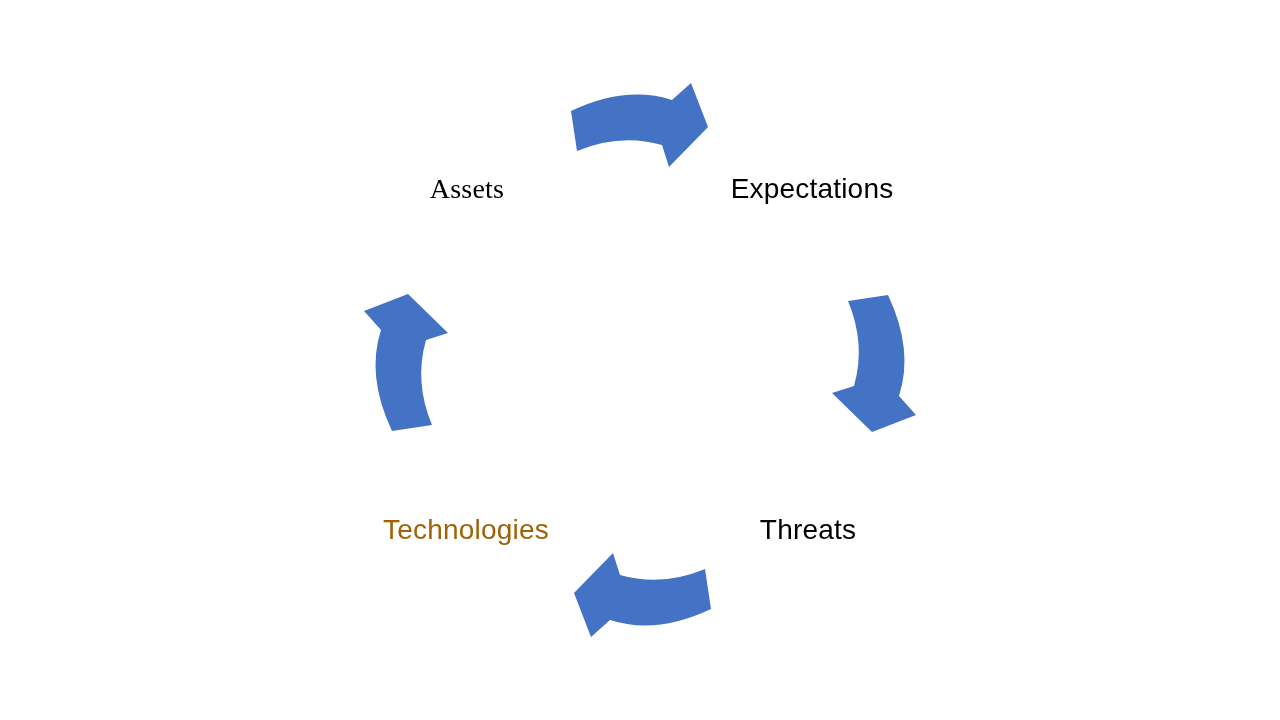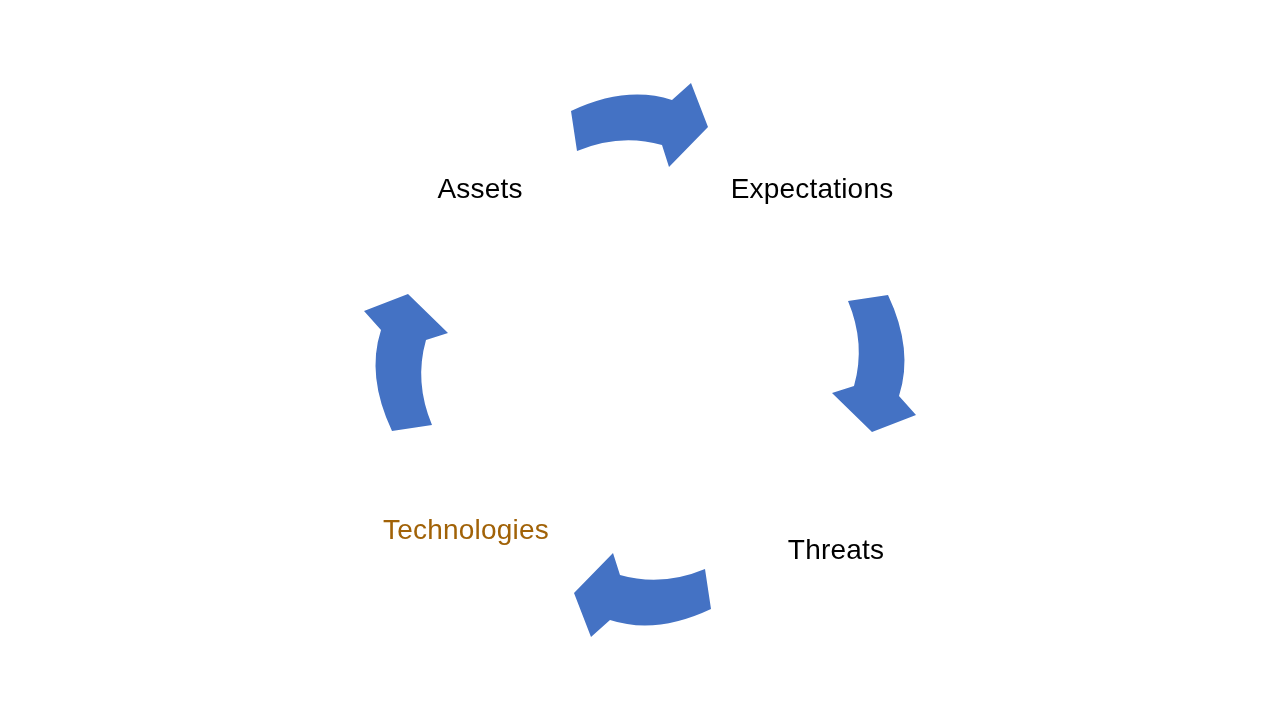--- a/index.html
+++ b/index.html
@@ -27,23 +27,23 @@
     position: absolute;
     width: 140px;
     height: 84px;
     color: var(--arrow-color, #4472C4);
   }
   .arrow svg { display: block; width: 100%; height: 100%; }
   .arrow-top    { left: 568px; top: 83px;  transform: rotate(0deg); }
   .arrow-right  { left: 804px; top: 320px; transform: rotate(90deg); }
   .arrow-bottom { left: 574px; top: 553px; transform: rotate(180deg); }
   .arrow-left   { left: 336px; top: 322px; transform: rotate(-90deg); }
-  .label-assets       { left: 480px; top: 189px; }
+  .label-assets       { left: 467px; top: 189px; font-family: Liberation Serif, serif; }
   .label-expectations { left: 812px; top: 189px; text-align: right; }
-  .label-threats      { left: 836px; top: 530px; margin-top: 20px; }
+  .label-threats      { left: 808px; top: 530px; }
   .label-technologies { left: 466px; top: 530px; }
 </style>
 </head>
 <body style="background: rgb(255, 255, 255);">
 
 <div class="canvas">
 
   <div class="node-label label-assets" style="color: rgb(0, 0, 0);">Assets</div>
 
   <div class="node-label label-expectations" style="color: rgb(0, 0, 0);">Expectations</div>

